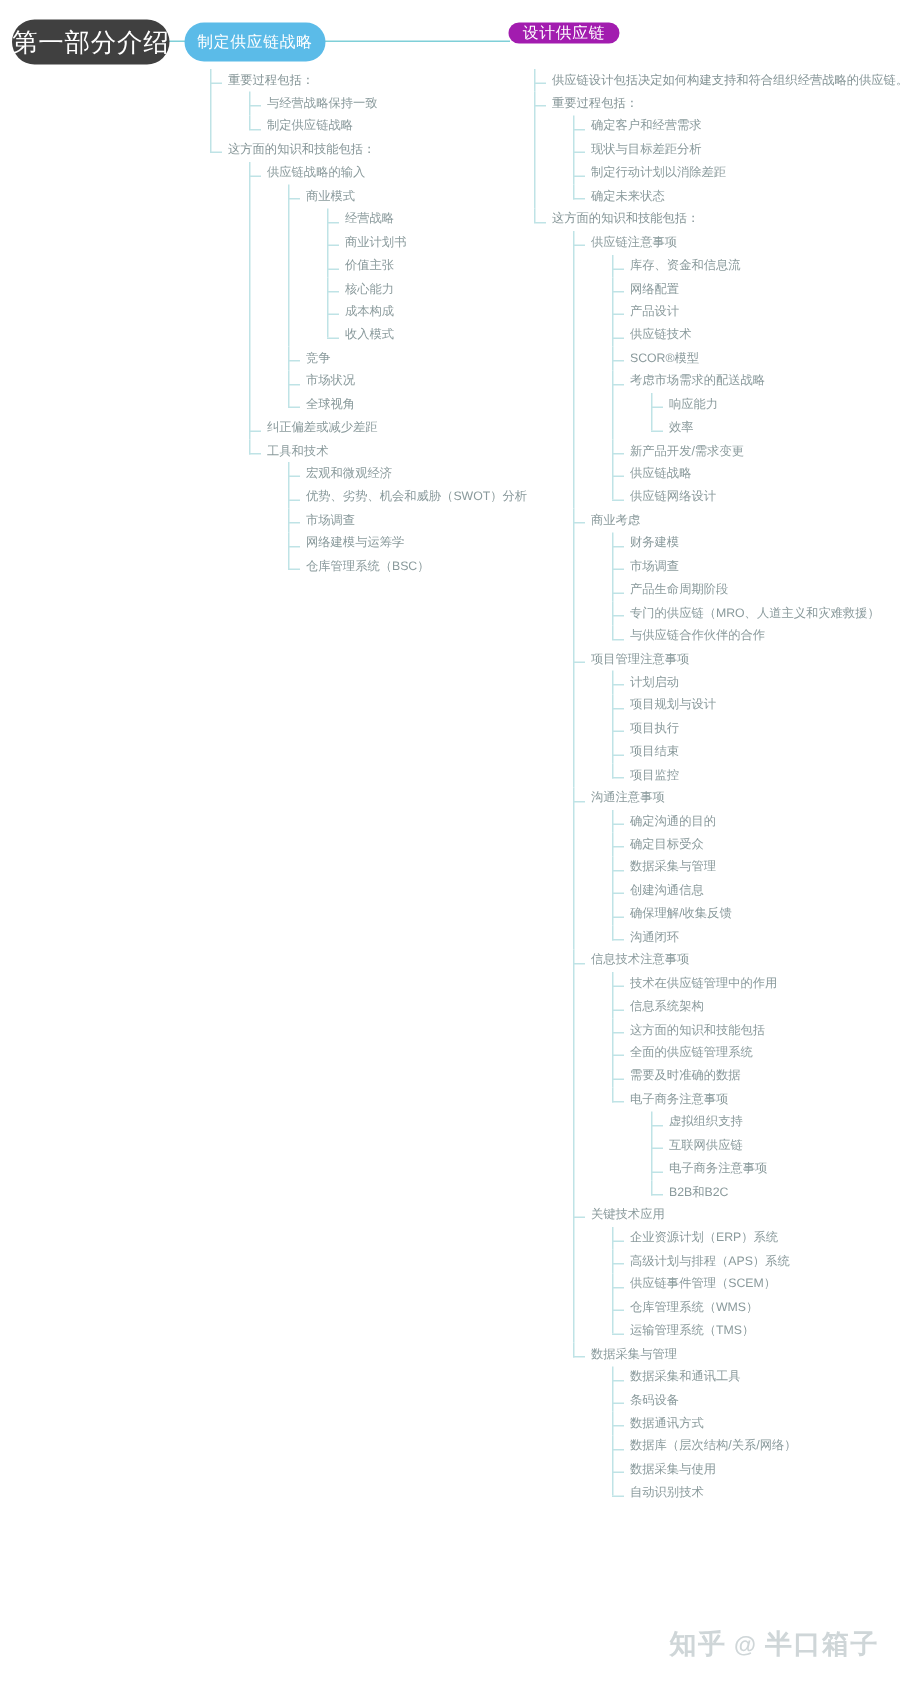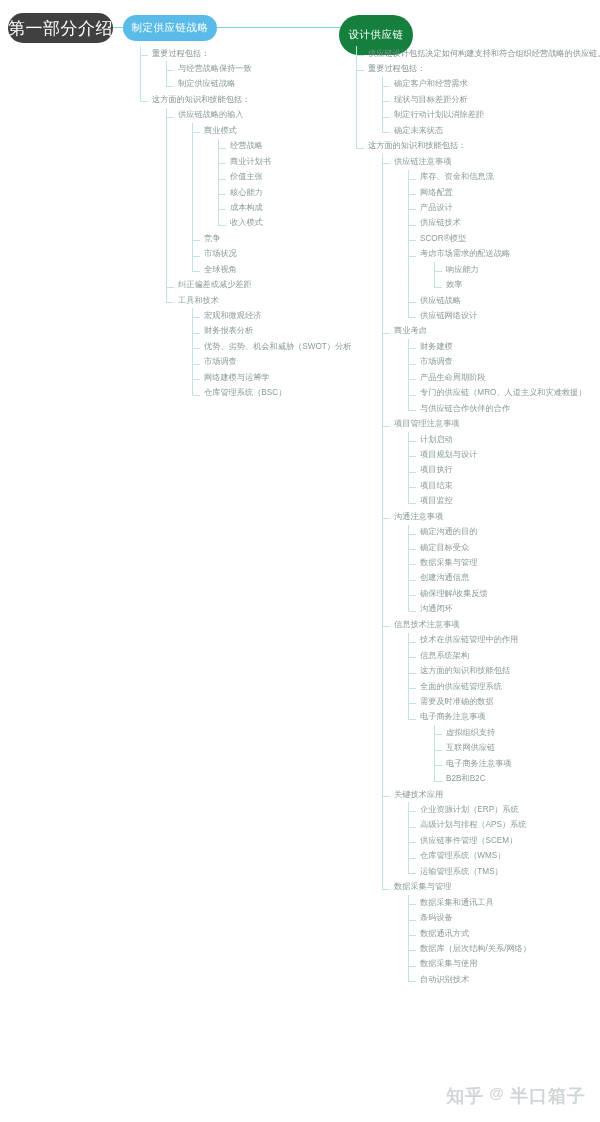--- a/index.html
+++ b/index.html
@@ -23,22 +23,22 @@
   }
   .pill.root{
     left:8px;top:13px;width:105px;height:30px;
     background:#404040;font-size:17px;
   }
   .pill.b1{
     left:123px;top:15px;width:94px;height:26px;
     background:#5bbbe8;font-size:10.5px;
   }
   .pill.b2{
-    left:339px;top:15px;width:74px;height:40px;
-    background:#15803d;font-size:10.5px;
+    left:339px;top:15px;width:74px;height:14px;
+    background:#a21caf;font-size:10.5px;
   }
 
   
   .trunk{position:absolute;background:#7fcfd8;height:1.4px;}
   .trunk.t1{left:112px;top:27px;width:13px;}
   .trunk.t2{left:216px;top:27px;width:124px;}
 
   
   .tree{position:absolute;font-size:8.2px;line-height:1.25;}
   .tree.left{left:140px;top:46px;width:230px;}
@@ -79,21 +79,21 @@
     font-size:8.2px;
   }
   .tree.right .lbl{color:#8a9a9c;}
 
   
   li.node.h1 > .row > .lbl{color:#849496;}
 
   
   .watermark{
     position:absolute;right:14px;bottom:14px;
-    display:flex;align-items:flex-start;gap:5px;
+    display:flex;align-items:center;gap:5px;
     color:#cfd6d8;font-size:17px;font-weight:bold;
     letter-spacing:1px;
     user-select:none;
     margin-left:30px;
   }
   .watermark .zh{font-size:18px;}
   .watermark .at{font-size:15px;}
 </style>
 </head>
 <body>
@@ -169,23 +169,20 @@
               </ul>
             </li>
             <li class="node">
               <div class="row"><span class="lbl">纠正偏差或减少差距</span></div>
             </li>
             <li class="node">
               <div class="row"><span class="lbl">工具和技术</span></div>
               <ul class="branch">
                 <li class="node">
                   <div class="row"><span class="lbl">宏观和微观经济</span></div>
-                </li>
-                <li class="node">
-                  <div class="row"><span class="lbl">财务报表分析</span></div>
                 </li>
                 <li class="node">
                   <div class="row"><span class="lbl">优势、劣势、机会和威胁（SWOT）分析</span></div>
                 </li>
                 <li class="node">
                   <div class="row"><span class="lbl">市场调查</span></div>
                 </li>
                 <li class="node">
                   <div class="row"><span class="lbl">网络建模与运筹学</span></div>
                 </li>
@@ -246,20 +243,23 @@
                   <ul class="branch">
                     <li class="node">
                       <div class="row"><span class="lbl">响应能力</span></div>
                     </li>
                     <li class="node">
                       <div class="row"><span class="lbl">效率</span></div>
                     </li>
                   </ul>
                 </li>
                 <li class="node">
+                  <div class="row"><span class="lbl">新产品开发/需求变更</span></div>
+                </li>
+                <li class="node">
                   <div class="row"><span class="lbl">供应链战略</span></div>
                 </li>
                 <li class="node">
                   <div class="row"><span class="lbl">供应链网络设计</span></div>
                 </li>
               </ul>
             </li>
             <li class="node">
               <div class="row"><span class="lbl">商业考虑</span></div>
               <ul class="branch">

